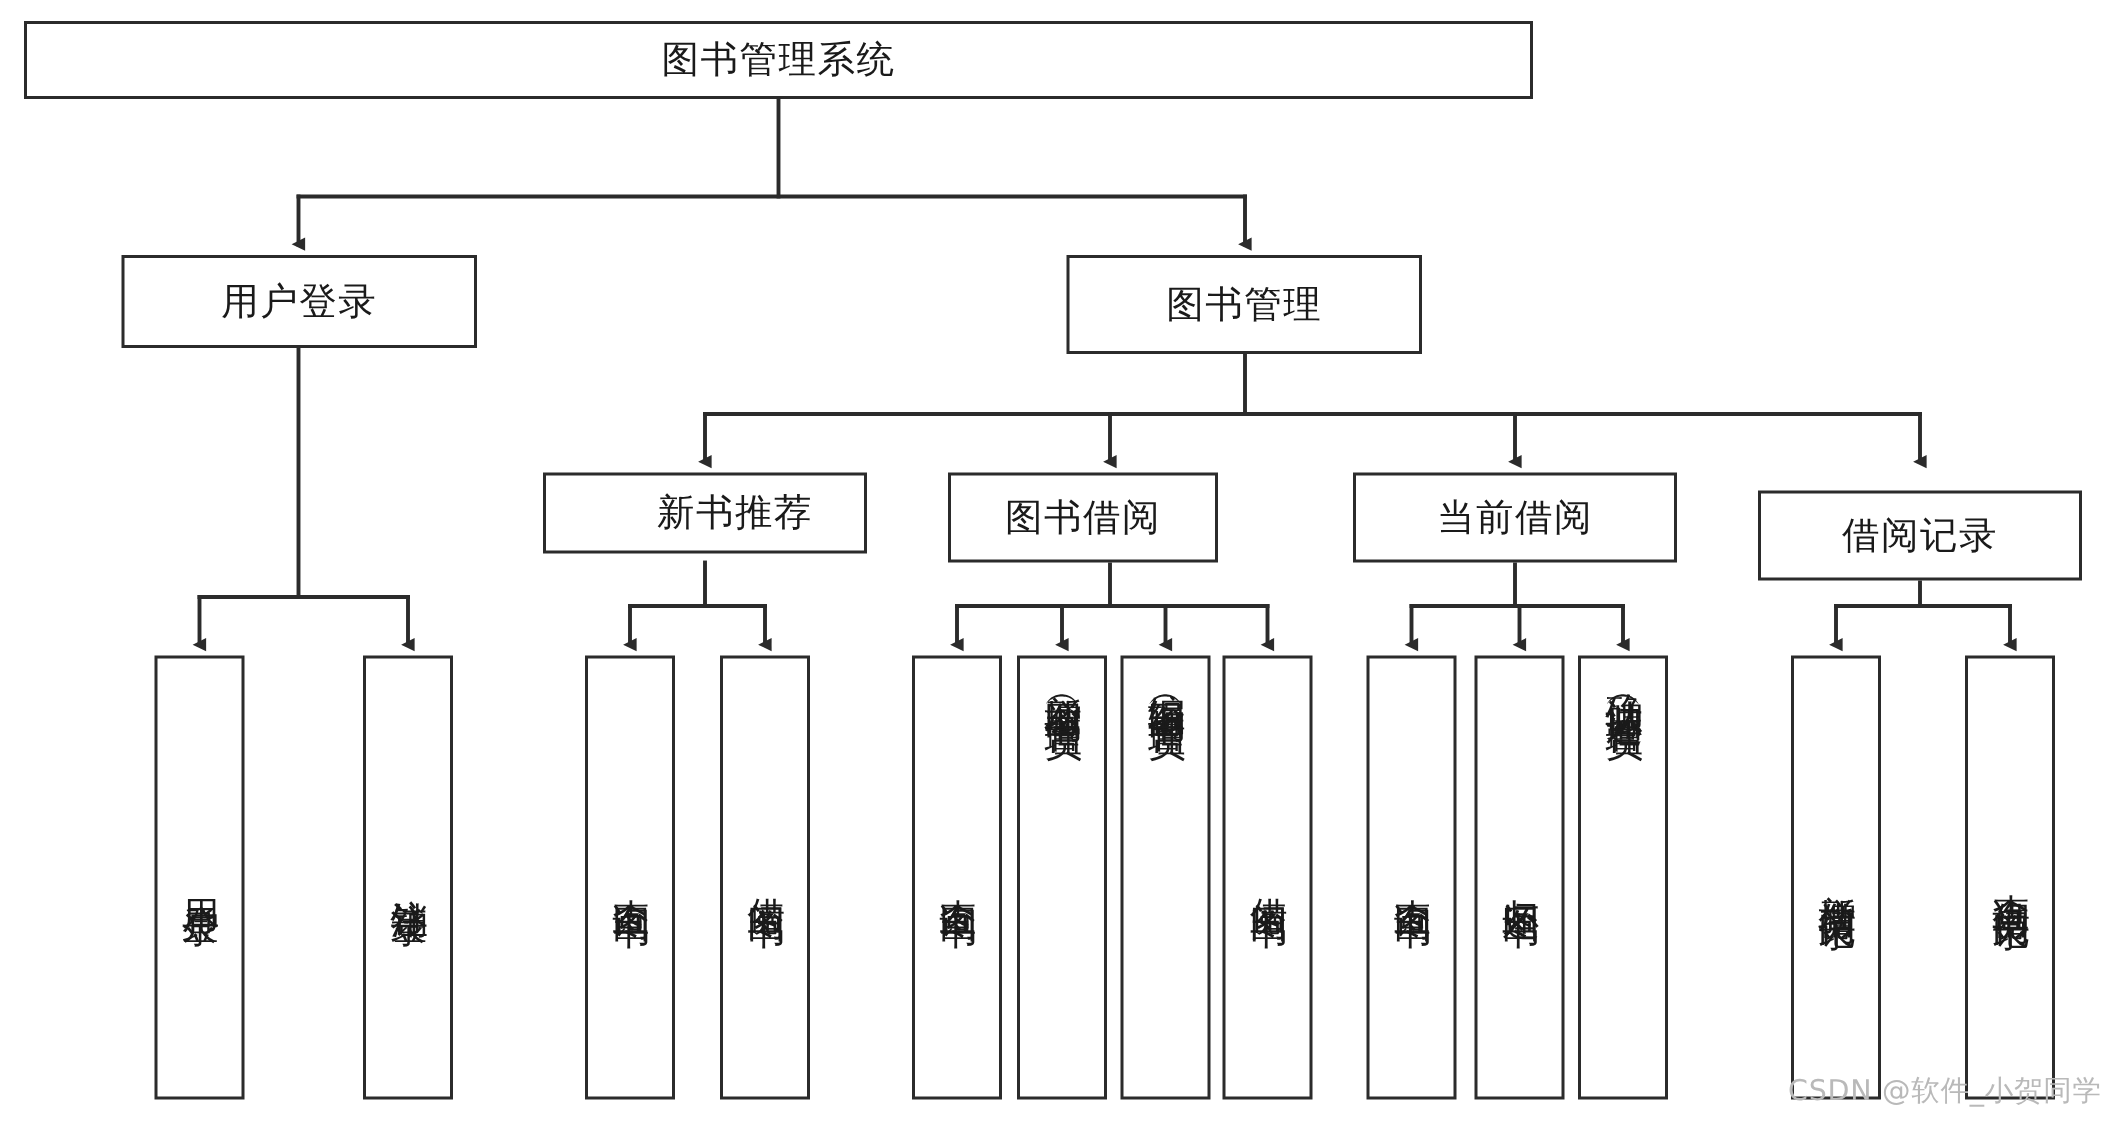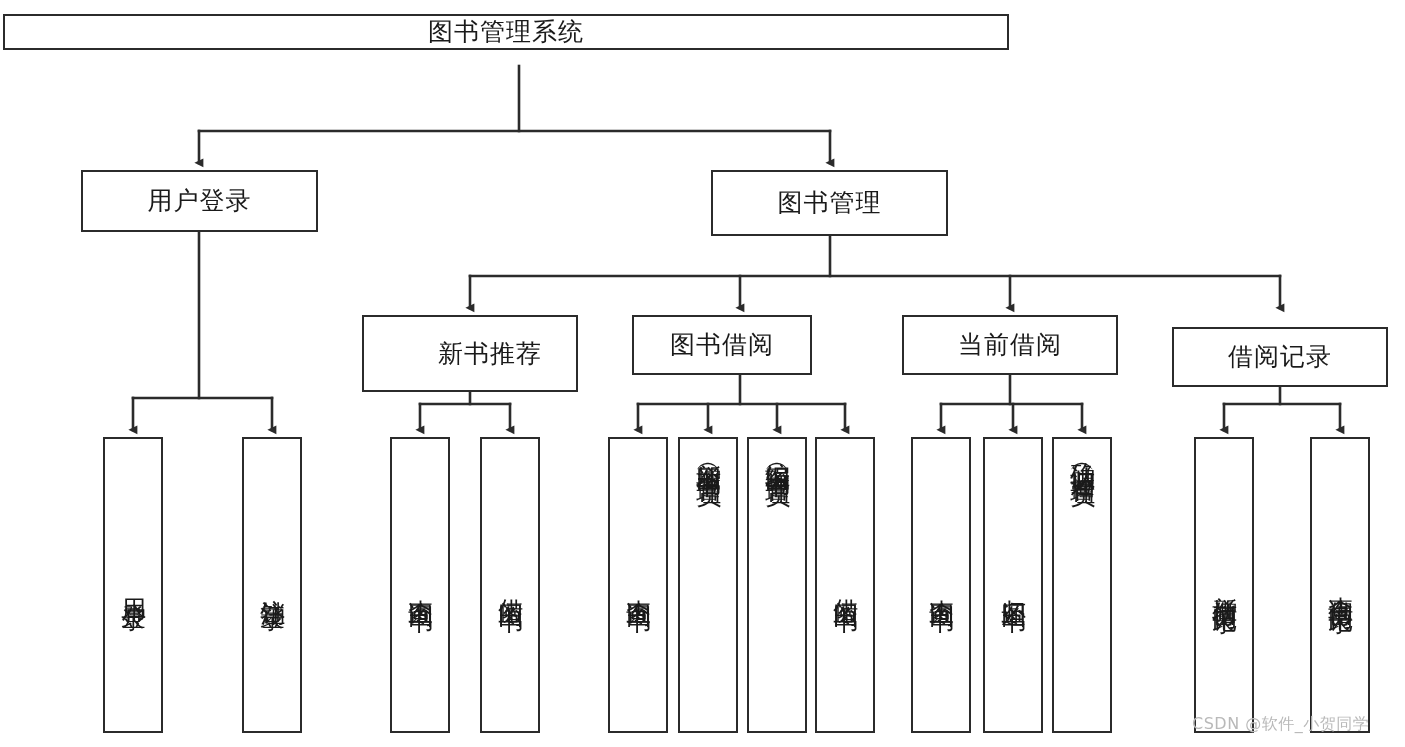--- a/index.html
+++ b/index.html
@@ -47,21 +47,21 @@
     letter-spacing: 3px;
     padding: 4px 0;
   }
   .node.vert .vtext {
     writing-mode: vertical-rl;
     text-orientation: upright;
     white-space: nowrap;
   }
   .watermark {
     position: absolute;
-    font-size: 16px;
+    font-size: 19px;
     color: #b9b9b9;
     white-space: nowrap;
     letter-spacing: 0.5px;
   }
 </style>
 </head>
 <body>
 
 <div id="canvas">
 
@@ -108,32 +108,32 @@
       <path d="M1013,404 L1013,430" marker-end="url(#arrow)"></path>
       <path d="M1082,404 L1082,430" marker-end="url(#arrow)"></path>
 
       <path d="M1280,375 L1280,404"></path>
       <path d="M1224,404 L1340,404"></path>
       <path d="M1224,404 L1224,430" marker-end="url(#arrow)"></path>
       <path d="M1340,404 L1340,430" marker-end="url(#arrow)"></path>
     </g>
   </svg>
 
-  <div class="node horiz" style="left:3px;top:14px;width:1006px;height:36px;">
+  <div class="node horiz" style="left:16px;top:14px;width:1006px;height:52px;">
     <span>图书管理系统</span>
   </div>
 
   <div class="node horiz" style="left:81px;top:170px;width:237px;height:62px;">
     <span>用户登录</span>
   </div>
   <div class="node horiz" style="left:711px;top:170px;width:237px;height:66px;">
     <span>图书管理</span>
   </div>
 
-  <div class="node horiz" style="left:362px;top:315px;width:216px;height:77px;padding-left:40px;">
+  <div class="node horiz" style="left:362px;top:315px;width:216px;height:54px;padding-left:40px;">
     <span>新书推荐</span>
   </div>
   <div class="node horiz" style="left:632px;top:315px;width:180px;height:60px;">
     <span>图书借阅</span>
   </div>
   <div class="node horiz" style="left:902px;top:315px;width:216px;height:60px;">
     <span>当前借阅</span>
   </div>
   <div class="node horiz" style="left:1172px;top:327px;width:216px;height:60px;">
     <span>借阅记录</span>

